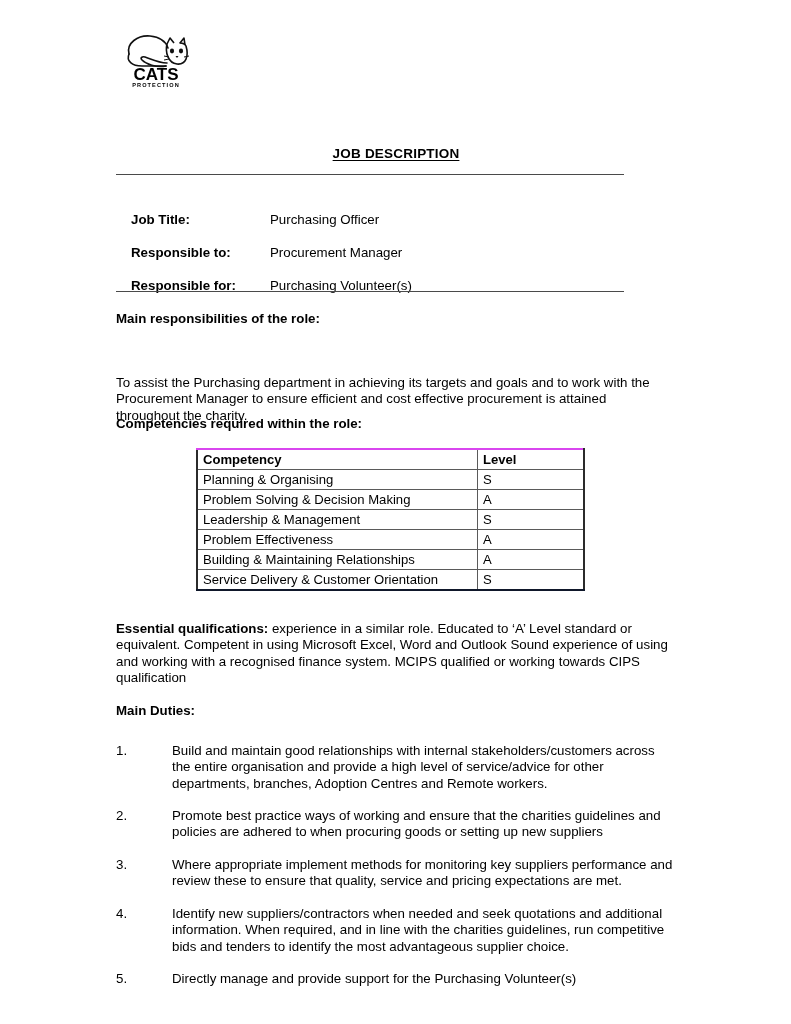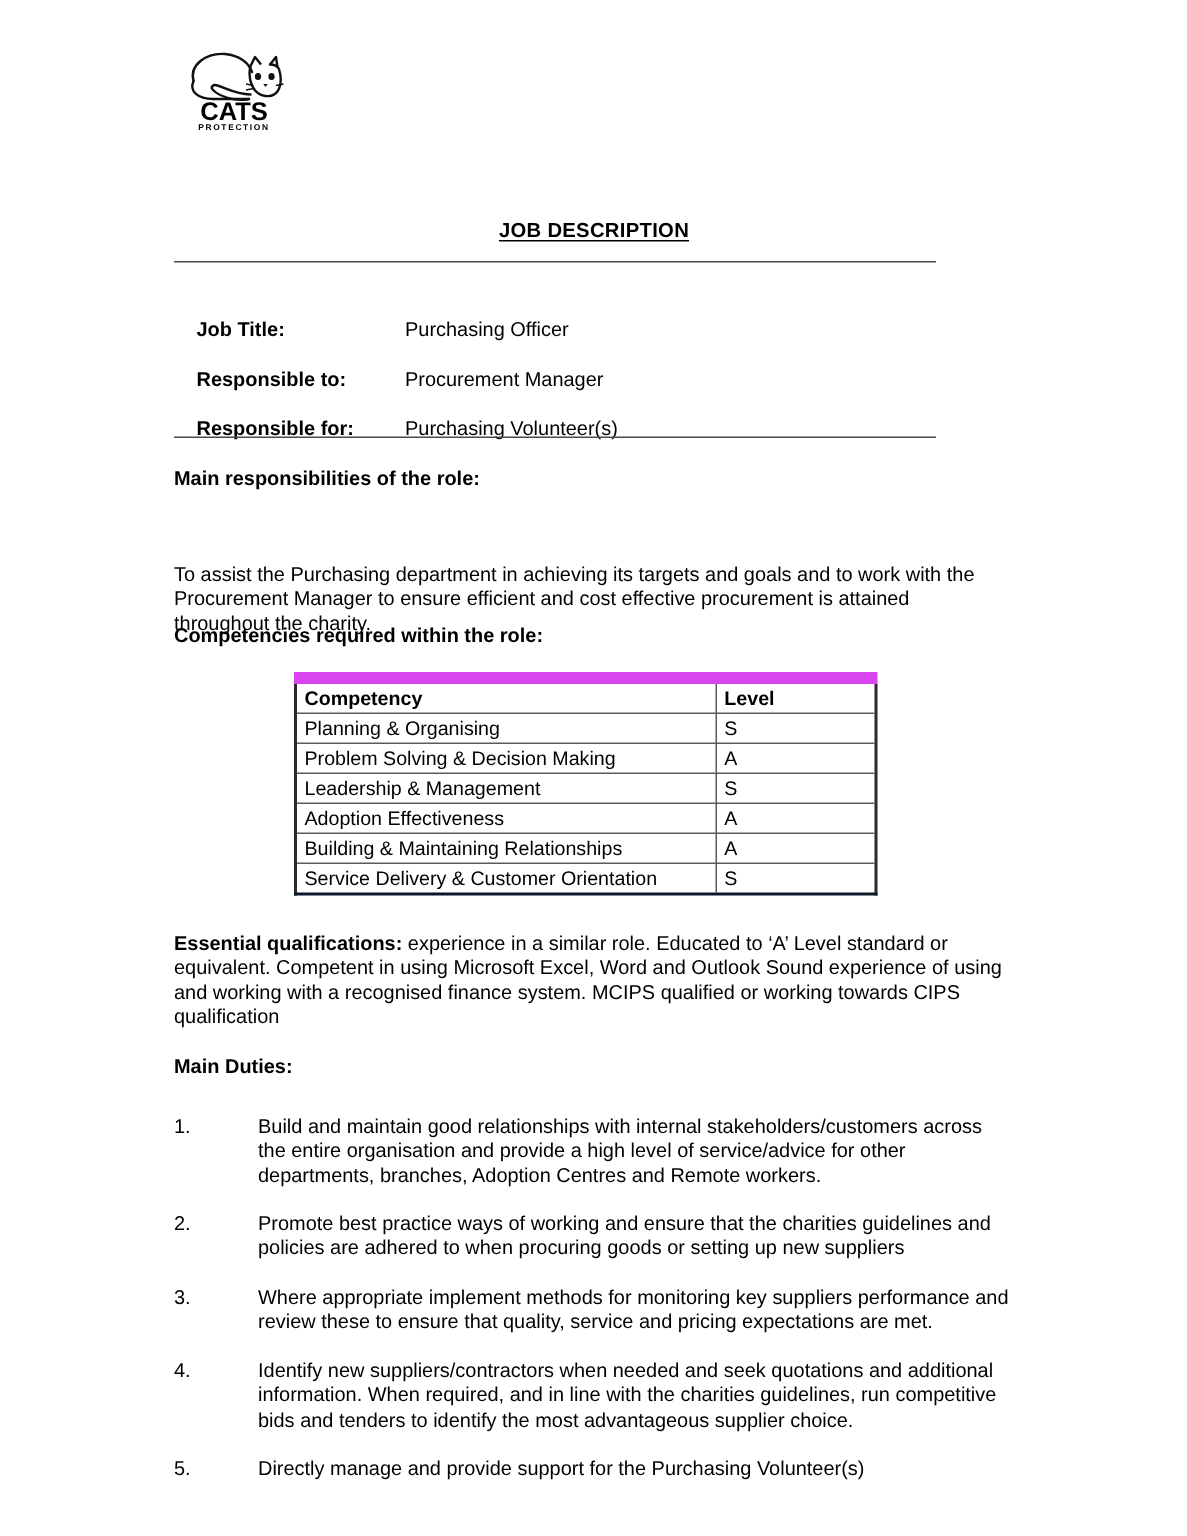--- a/index.html
+++ b/index.html
@@ -124,21 +124,21 @@
     vertical-align: middle;
     font-weight: normal;
     background: #ffffff;
   }
   .comp-table th {
     font-weight: bold;
   }
   .comp-table .col-name { width: 284px; }
   .comp-table .col-level { width: 100px; }
   
-  .comp-table tr:first-child th { border-top: 8px solid #d946ef; }
+  .comp-table tr:first-child th { border-top: 2px solid #d946ef; }
   .comp-table tr:last-child td  { border-bottom: 2px solid #0f172a; }
   .comp-table td:first-child, .comp-table th:first-child { border-left: 2px solid #2b2b2b; }
   .comp-table td:last-child,  .comp-table th:last-child  { border-right: 2px solid #2b2b2b; }
 
   
   .duty {
     position: absolute;
     left: 116px;
     width: 558px;
     font-size: 13.3px;
@@ -236,21 +236,21 @@
       </tr>
       <tr>
         <td>Problem Solving &amp; Decision Making</td>
         <td>A</td>
       </tr>
       <tr>
         <td>Leadership &amp; Management</td>
         <td>S</td>
       </tr>
       <tr>
-        <td>Adoption Effectiveness</td>
+        <td>Problem Effectiveness</td>
         <td>A</td>
       </tr>
       <tr>
         <td>Building &amp; Maintaining Relationships</td>
         <td>A</td>
       </tr>
       <tr>
         <td>Service Delivery &amp; Customer Orientation</td>
         <td>S</td>
       </tr>

